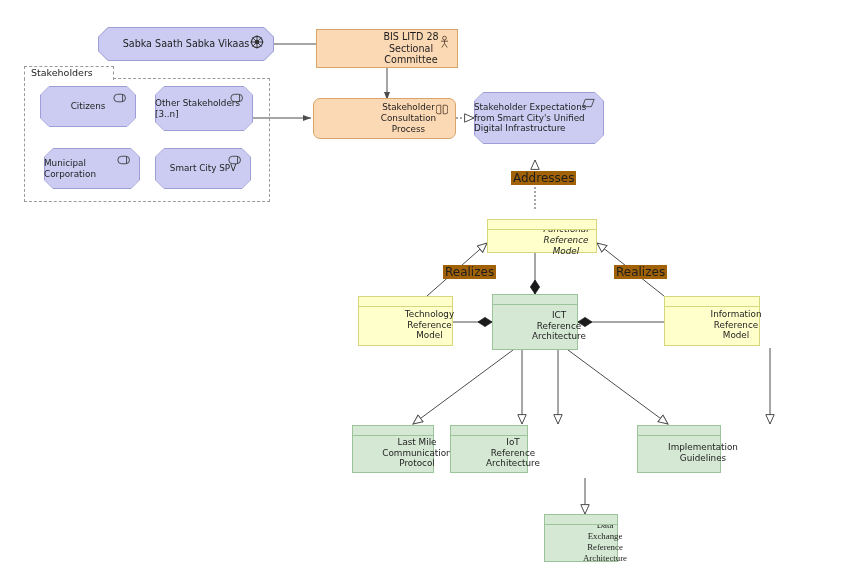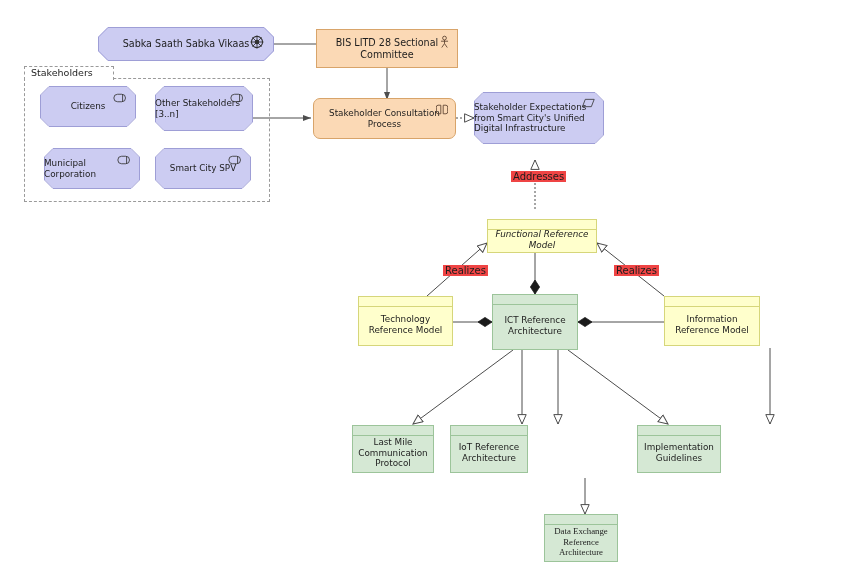--- a/index.html
+++ b/index.html
@@ -7,21 +7,21 @@
   body{
     font-family:"DejaVu Sans","Liberation Sans",sans-serif;
     width:845px;height:583px;position:relative;overflow:hidden;
     -webkit-font-smoothing:antialiased;
   }
   #canvas{position:absolute;left:0;top:0;width:845px;height:583px;}
   svg.edges{position:absolute;left:0;top:0;width:845px;height:583px;pointer-events:none;}
 
   .node{position:absolute;box-sizing:border-box;display:flex;align-items:center;
         justify-content:center;text-align:center;line-height:1.25;}
-  .node .lbl{display:block;width:100%;padding:0 4px;box-sizing:border-box;}
+  .node .lbl{display:block;width:100%;padding:0 4px;box-sizing:border-box;margin-left:48px;}
   
   .orange{background:#fbd9b5;border:1px solid #d8a46a;color:#1d1d1d;}
   
   .yellow{background:#ffffcc;border:1px solid #d6d67a;color:#1d1d1d;}
   .yellow .hdr{position:absolute;left:0;right:0;top:0;height:9px;
                border-bottom:1px solid #d6d67a;background:#ffffcc;}
   
   .green{background:#d5e8d4;border:1px solid #9cc49a;color:#1d1d1d;}
   .green .hdr{position:absolute;left:0;right:0;top:0;height:9px;
               border-bottom:1px solid #9cc49a;background:#d5e8d4;}
@@ -35,21 +35,21 @@
 
   .rounded{border-radius:7px;}
 
   .ico{position:absolute;top:5px;right:6px;width:16px;height:14px;}
 
   .grp{position:absolute;box-sizing:border-box;border:1px dashed #9a9a9a;}
   .grp-label{position:absolute;font-size:9.5px;color:#1d1d1d;background:#fff;
              padding:0 3px;white-space:nowrap;}
   .grp-tab{position:absolute;border:1px dashed #9a9a9a;border-bottom:none;background:#fff;}
 
-  .edgelabel{position:absolute;font-size:10px;color:#1d1d1d;background:#ef4444;
+  .edgelabel{position:absolute;font-size:12px;color:#1d1d1d;background:#a16207;
              padding:0 2px;white-space:nowrap;}
 
   .fs10{font-size:9.6px;}
   .fs9{font-size:8.8px;}
 </style>
 </head>
 <body>
 
 <div id="canvas">
 

